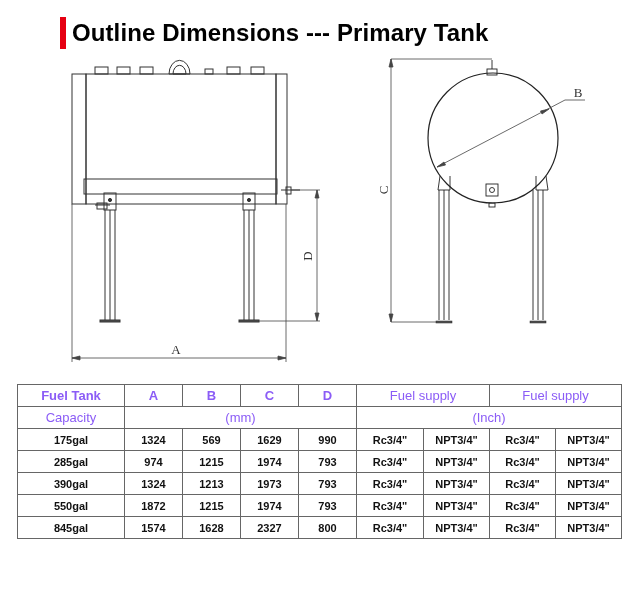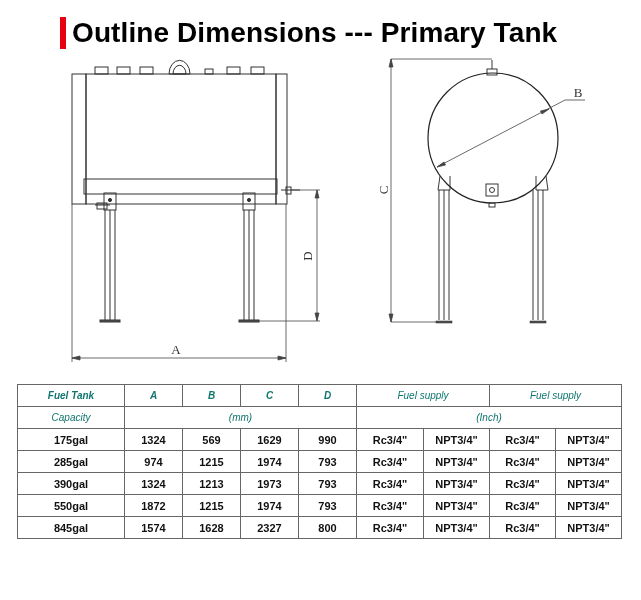--- a/index.html
+++ b/index.html
@@ -1,23 +1,23 @@
 <!DOCTYPE html>
 <html><head>
 <meta charset="utf-8">
 <style>
   html, body { margin:0; padding:0; background:#ffffff; }
   body { width:641px; height:600px; position:relative; overflow:hidden; font-family:"Liberation Sans", sans-serif; color:#111; }
   .title-bar { position:absolute; left:60px; top:17px; width:6px; height:32px; background:#e60012; }
-  .title { position:absolute; left:72px; top:17px; font-size:28px; font-weight:bold; line-height:32px; color:#000; letter-spacing:0.1px; }
+  .title { position:absolute; left:72px; top:17px; font-size:24px; font-weight:bold; line-height:32px; color:#000; letter-spacing:0.1px; }
   .drawing { position:absolute; left:0; top:0; }
   .dim-label { font-family:"Liberation Serif", serif; font-size:13px; fill:#333; }
   table.spec { position:absolute; left:17px; top:384px; border-collapse:collapse; width:604px; table-layout:fixed; }
   table.spec td { border:1px solid #666; text-align:center; font-size:11px; font-weight:bold; height:21px; padding:0; color:#111; }
-  table.spec tr.hdr td { font-size:10px; font-weight:normal; color:#0f766e;font-style:italic; }
+  table.spec tr.hdr td { font-size:13px; font-weight:normal; color:#8b5cf6; }
   table.spec tr.hdr td.strong { font-weight:bold; }
   table.spec { border:1.5px solid #555; }
 </style>
 </head>
 <body>
 
 <div class="title-bar"></div>
 <div class="title">Outline Dimensions --- Primary Tank</div>
 
 <svg class="drawing" width="641" height="380" viewBox="0 0 641 380" xmlns="http://www.w3.org/2000/svg">

